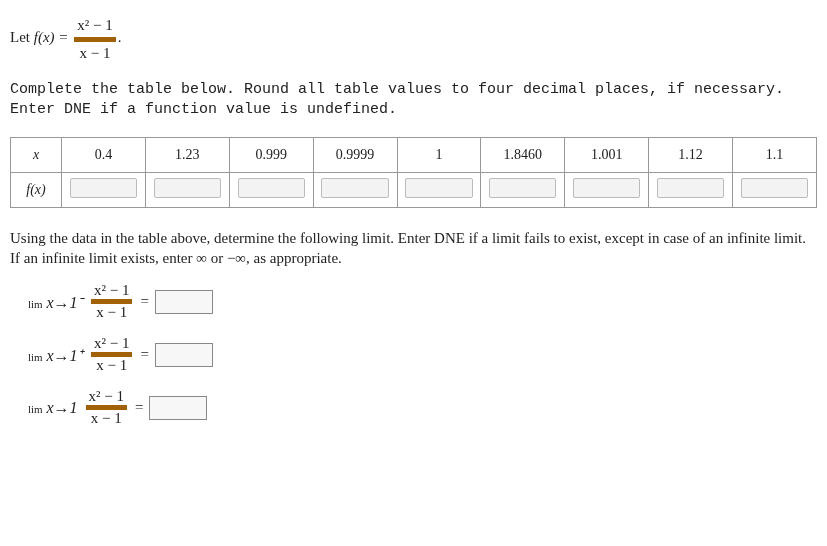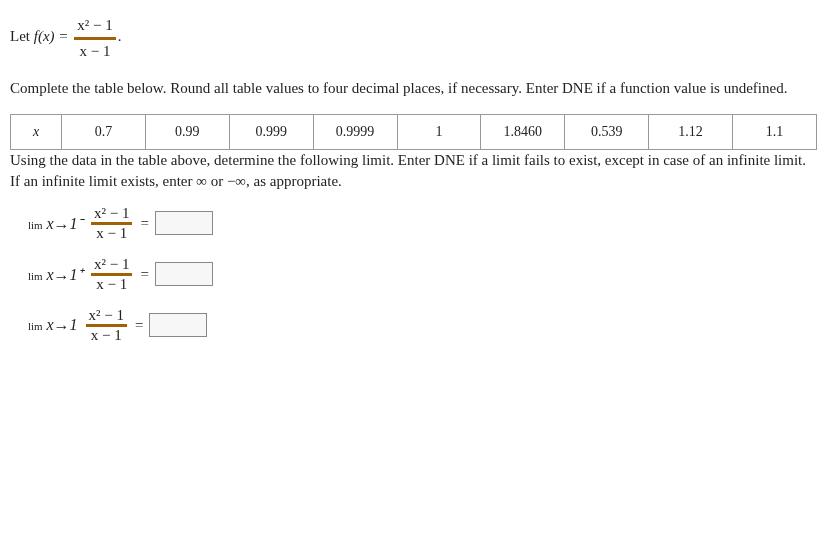--- a/index.html
+++ b/index.html
@@ -16,24 +16,24 @@
       font-family: 'Cambria Math', 'Times New Roman', serif;
       font-style: italic;
     }
     .frac {
       display: inline-block;
       vertical-align: middle;
       text-align: center;
       margin: 0 2px;
     }
     .frac > span { display: block; padding: 0 3px; font-style: normal;}
-    .frac .num { border-bottom: 3px solid #a16207; }
+    .frac .num { border-bottom: 5px solid #a16207; }
     .frac .den { }
     .intro { margin-bottom: 16px; line-height: 1.5;}
-    .instructions { margin: 10px 0 16px 0; line-height: 1.35;}
+    .instructions { margin: 10px 0 16px 0; line-height: 1.35; font-family: Liberation Mono, monospace;}
     table.data {
       border-collapse: collapse;
       width: 100%;
       table-layout: fixed;
     }
     table.data td, table.data th {
       border: 1px solid #999;
       padding: 5px 3px;
       text-align: center;
       font-weight: normal;
@@ -42,21 +42,21 @@
     }
     table.data td:first-child { width: 44px; }
     .input-box {
       display: inline-block;
       width: 85%;
       height: 18px;
       background: #f3f3f3;
       border: 1px solid #bbb;
       border-radius: 2px;
     }
-    .limits-section { }
+    .limits-section { margin-top: 20px; }
     .limits-intro { line-height: 1.35; margin-bottom: 14px;}
     .lim-row { display: flex; align-items: center; margin: 10px 0 14px 18px; }
     .lim-stack { display:inline-block; text-align:center; margin-right:6px;}
     .lim-top { font-size: 11px; }
     .lim-sub { font-size: 16px; }
     .eq { margin: 0 6px; }
     .ans-box {
       display:inline-block;
       width: 56px;
       height: 22px;
@@ -76,29 +76,41 @@
     <span class="den math">x − 1</span>
   </span><span>.</span>
 </div>
 
 <div class="instructions">Complete the table below. Round all table values to four decimal places, if necessary. Enter DNE if a function value is undefined.</div>
 
 <table class="data">
   <tbody>
       <tr>
     <td class="math">x</td>
-    <td>0.7</td>
-    <td>0.99</td>
+    <td>0.4</td>
+    <td>1.23</td>
     <td>0.999</td>
     <td>0.9999</td>
     <td>1</td>
     <td>1.8460</td>
-    <td>0.539</td>
+    <td>1.001</td>
     <td>1.12</td>
     <td>1.1</td>
+  </tr>
+  <tr>
+    <td class="math">f(x)</td>
+    <td><span class="input-box"></span></td>
+    <td><span class="input-box"></span></td>
+    <td><span class="input-box"></span></td>
+    <td><span class="input-box"></span></td>
+    <td><span class="input-box"></span></td>
+    <td><span class="input-box"></span></td>
+    <td><span class="input-box"></span></td>
+    <td><span class="input-box"></span></td>
+    <td><span class="input-box"></span></td>
   </tr>
 </tbody>
   </table>
 
 <div class="limits-section">
   <div class="limits-intro">Using the data in the table above, determine the following limit. Enter DNE if a limit fails to exist, except in case of an infinite limit. If an infinite limit exists, enter ∞ or −∞, as appropriate.</div>
 
   <div class="lim-row">
     <span class="lim-stack">
       <span class="lim-top">lim</span>

